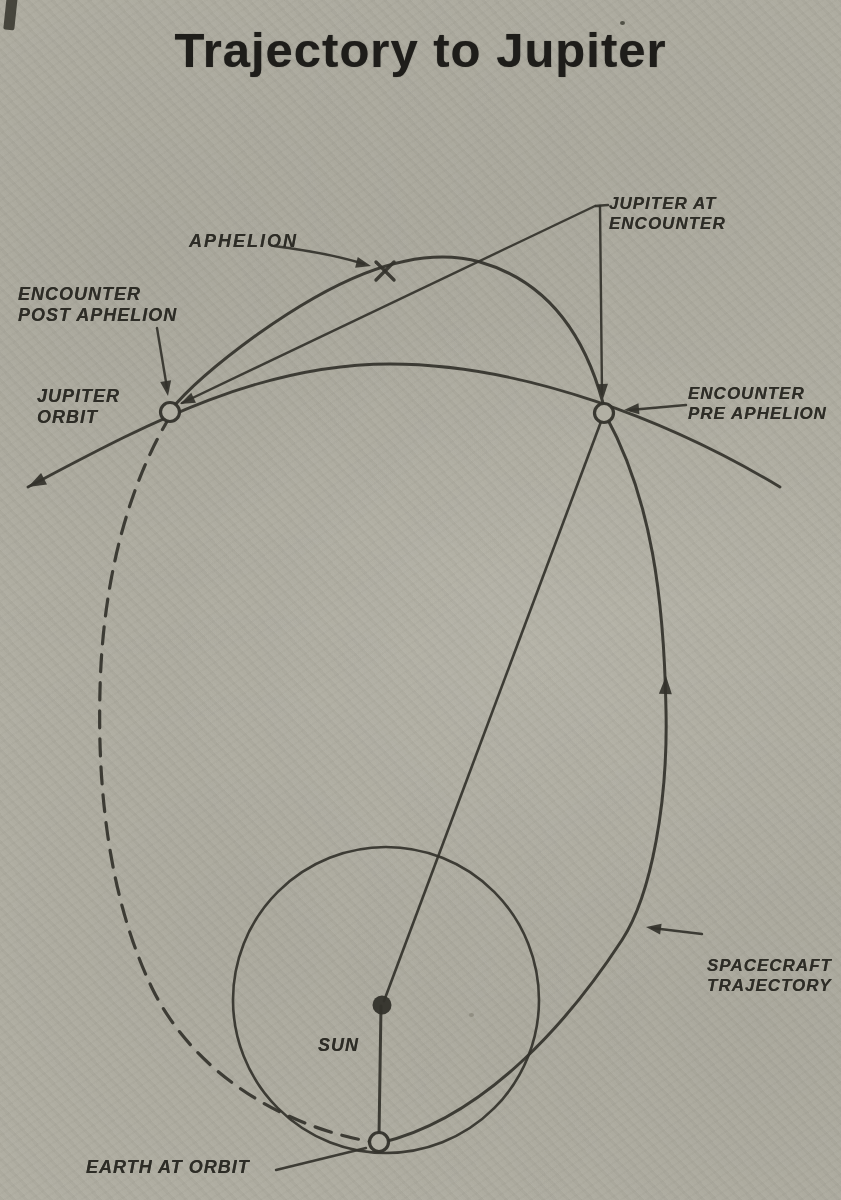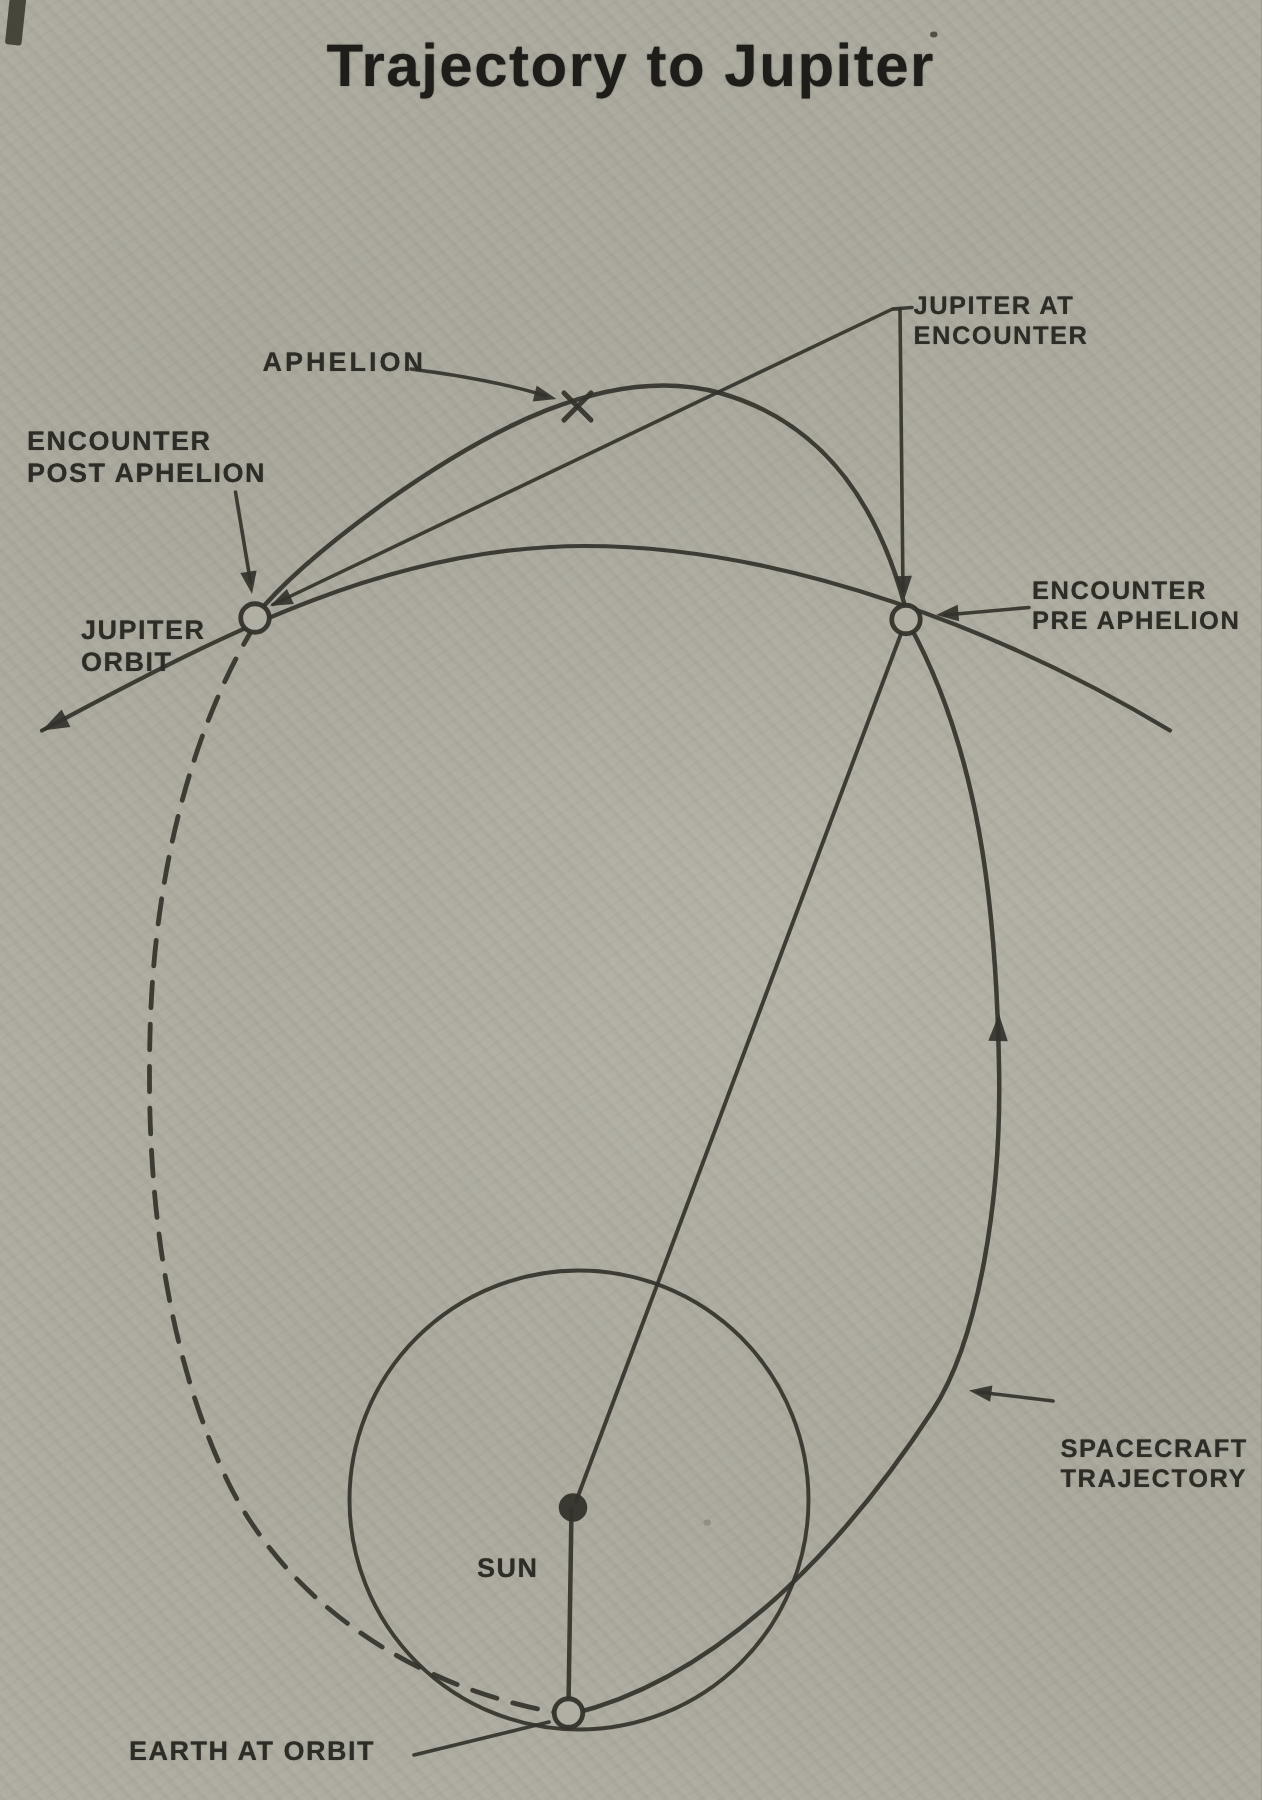--- a/index.html
+++ b/index.html
@@ -15,30 +15,31 @@
       radial-gradient(circle at 30% 78%, rgba(0,0,0,0.03), transparent 40%),
       radial-gradient(circle at 90% 85%, rgba(0,0,0,0.04), transparent 35%),
       repeating-linear-gradient(47deg, rgba(0,0,0,0.022) 0 3px, rgba(255,255,255,0.02) 3px 6px, transparent 6px 9px),
       repeating-linear-gradient(-33deg, rgba(0,0,0,0.018) 0 2px, transparent 2px 7px);
     font-family:"Liberation Sans","DejaVu Sans",sans-serif;
   }
   .svg-layer{position:absolute;left:0;top:0;}
   .title{
     position:absolute;left:0;right:0;top:22px;
     text-align:center;
-    font-size:40px;font-weight:700;letter-spacing:1px;
+    font-size:49px;font-weight:700;letter-spacing:1px;
     color:#1e1d1a;
     text-shadow:0 0 1px rgba(30,29,26,.55);
   }
   .lbl{
     position:absolute;
     color:#2d2c26;
     font-size:18px;font-weight:700;letter-spacing:1px;
     line-height:21px;white-space:nowrap;
     text-shadow:0 0 0.6px rgba(45,44,38,.7);
+    font-style:italic;
   }
   .lbl.small{font-size:17px;line-height:20px;}
   .artifact{position:absolute;pointer-events:none;}
   #art-corner{left:5px;top:-4px;width:11px;height:34px;background:#35342c;transform:rotate(6deg);opacity:.85;border-radius:2px;}
   #art-dot{left:620px;top:21px;width:5px;height:4px;background:#3a3930;border-radius:50%;opacity:.8;}
   #art-speck{left:469px;top:1013px;width:5px;height:4px;background:#8e8c80;border-radius:50%;opacity:.9;}
 </style>
 </head>
 <body>
 
@@ -95,33 +96,33 @@
     <g stroke="#33322b" stroke-opacity="0.95" stroke-width="3.2" fill="#b1afa3">
       <circle cx="170" cy="412" r="9.5"></circle>
       <circle cx="604" cy="413" r="9.5"></circle>
       <circle cx="379" cy="1142" r="9.5"></circle>
     </g>
     <circle cx="382" cy="1005" r="9.5" fill="#33322b" fill-opacity="0.95" stroke="none"></circle>
   </svg>
 
   <div class="title">Trajectory to Jupiter</div>
 
-  <div class="lbl" style="left:175px;top:231px;letter-spacing:2px;">APHELION</div>
+  <div class="lbl" style="left:189px;top:231px;letter-spacing:2px;">APHELION</div>
 
   <div class="lbl small" style="left:609px;top:194px;">
     <div>JUPITER AT</div>
     <div>ENCOUNTER</div>
   </div>
 
   <div class="lbl" style="left:18px;top:284px;">
     <div>ENCOUNTER</div>
     <div>POST APHELION</div>
   </div>
 
-  <div class="lbl" style="left:54px;top:386px;margin-top:24px;">
+  <div class="lbl" style="left:37px;top:386px;">
     <div>JUPITER</div>
     <div>ORBIT</div>
   </div>
 
   <div class="lbl small" style="left:688px;top:384px;">
     <div>ENCOUNTER</div>
     <div>PRE APHELION</div>
   </div>
 
   <div class="lbl" style="left:318px;top:991px;margin-top:44px;">SUN</div>

